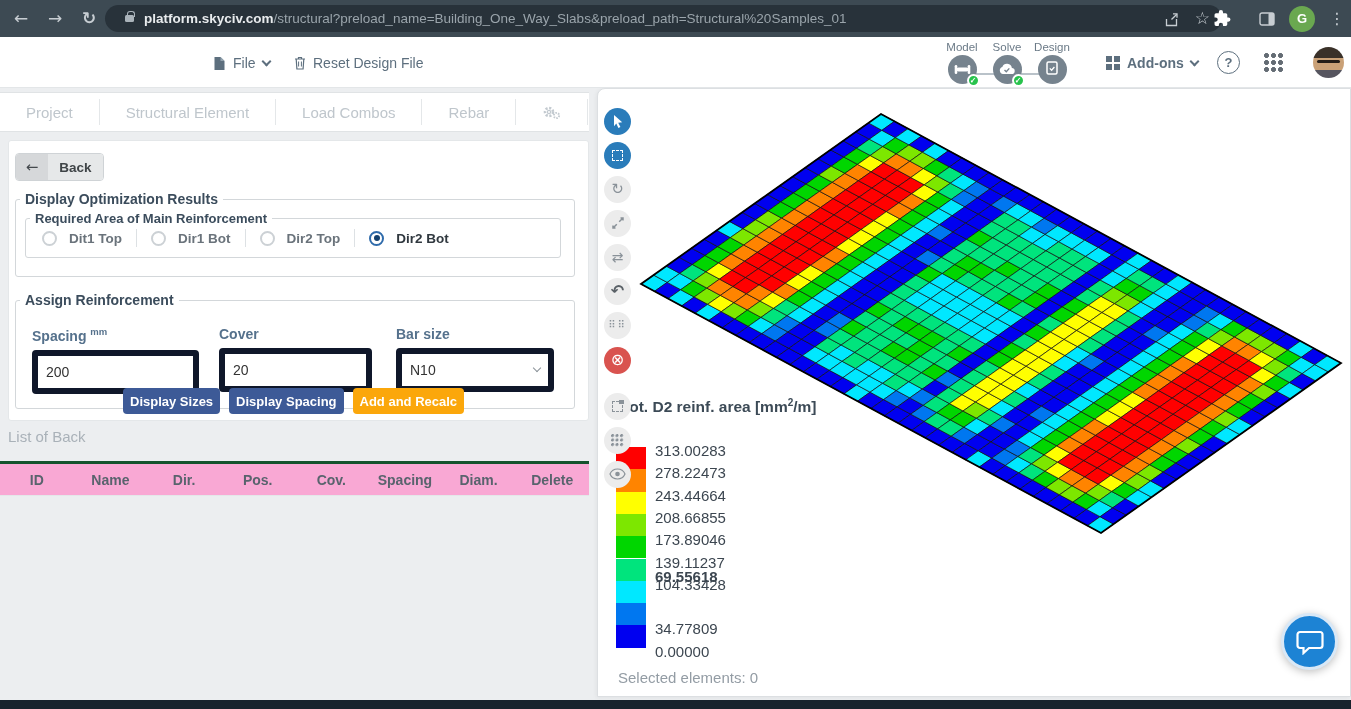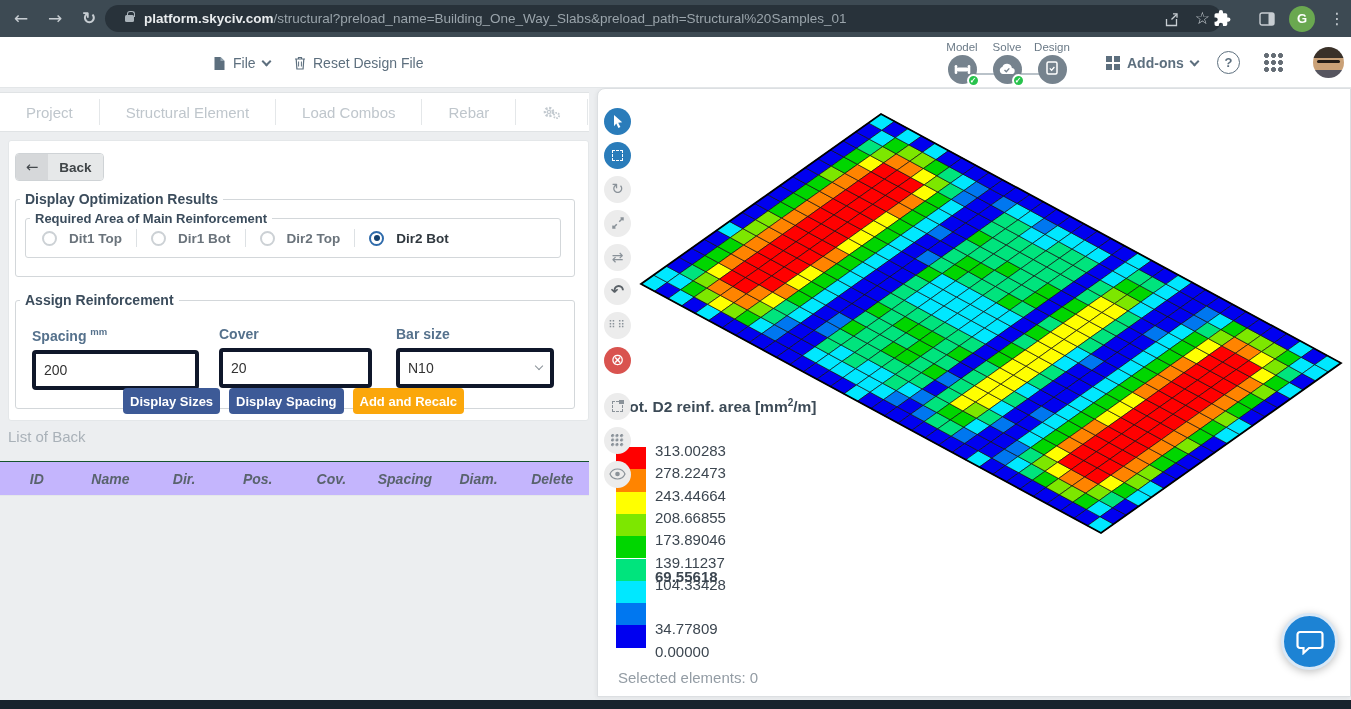--- a/index.html
+++ b/index.html
@@ -57,28 +57,28 @@
   .radio-circ.sel { border-color:#2f6bab; }
   .radio-circ.sel::after { content:''; position:absolute; left:2.5px; top:2.5px; width:6px; height:6px; border-radius:50%; background:#14406e; }
   .radio-lbl { font-size:13.5px; font-weight:bold; color:#6a737b; }
   .radio-lbl.sel { color:#30383f; }
   .radio-div { width:1px; height:18px; background:#dde1e4; margin:0 14px; }
 
   #fs-asg { left:6px; top:151px; width:560px; height:117px; }
   .field { position:absolute; top:18px; }
   .field .flabel { font-size:14px; font-weight:bold; color:#55718c; margin-bottom:6px; display:block; }
   .field .flabel sup { font-size:9.5px; }
-  .field input, .field .select { width:100%; height:26px; border:4px solid #0f172a; border-radius:4px; font-size:14px; color:#333; padding:16px 8px; font-family:"Liberation Sans",sans-serif; background:#fff; }
+  .field input, .field .select { width:100%; height:26px; border:6px solid #0f172a; border-radius:4px; font-size:14px; color:#333; padding:16px 8px; font-family:"Liberation Sans",sans-serif; background:#fff; }
   .field .select { display:flex; align-items:center; justify-content:space-between; cursor:pointer; }
   .field .select .chev { width:6px; height:6px; border-width:1.5px; color:#8a9299; }
   #btn-row { position:absolute; left:107px; top:80px; display:flex; gap:9px; }
   #btn-row button { height:26px; padding:0 7px; border:none; border-radius:4px; color:#fff; font-size:13px; font-weight:bold; font-family:Liberation Sans, sans-serif; cursor:pointer; }
 
   #rebar-title { position:absolute; left:8px; top:428px; font-size:15px; color:#a9b1b8; z-index:8; }
-  #rebar-head { position:absolute; left:0; top:461px; width:589px; height:35px; background:#c4b5fd; border-top:1px solid #14532d; border-bottom:1px solid #e4e7e9; display:grid; grid-template-columns:repeat(8,1fr); align-items:center; z-index:8;font-style:italic; }
+  #rebar-head { position:absolute; left:0; top:461px; width:589px; height:35px; background:#f9a8d4; border-top:3px solid #14532d; border-bottom:1px solid #e4e7e9; display:grid; grid-template-columns:repeat(8,1fr); align-items:center; z-index:8; }
   #rebar-head .col { text-align:center; font-size:14px; font-weight:bold; color:#59636d; }
 
   
   #vp { position:absolute; left:597px; top:88px; width:754px; height:609px; background:#fff; border:1px solid #dcdfe2; border-radius:8px 0 0 0; box-shadow:-1px 1px 4px rgba(0,0,0,0.05); z-index:5; }
   #slab-svg { position:absolute; left:0; top:0; z-index:1; cursor:crosshair; }
   .circle-btn { position:absolute; left:6px; width:27px; height:27px; border-radius:50%; border:none; display:flex; align-items:center; justify-content:center; cursor:pointer; z-index:6; padding:0; }
   .cb-default { background:#ececec; color:#8a9299; }
   .cb-active { background:#2a7cba; color:#fff; }
   .cb-danger { background:#d9534f; color:#fff; }
   .dash-sq { display:inline-block; width:11px; height:11px; border:1.5px dashed currentColor; }

